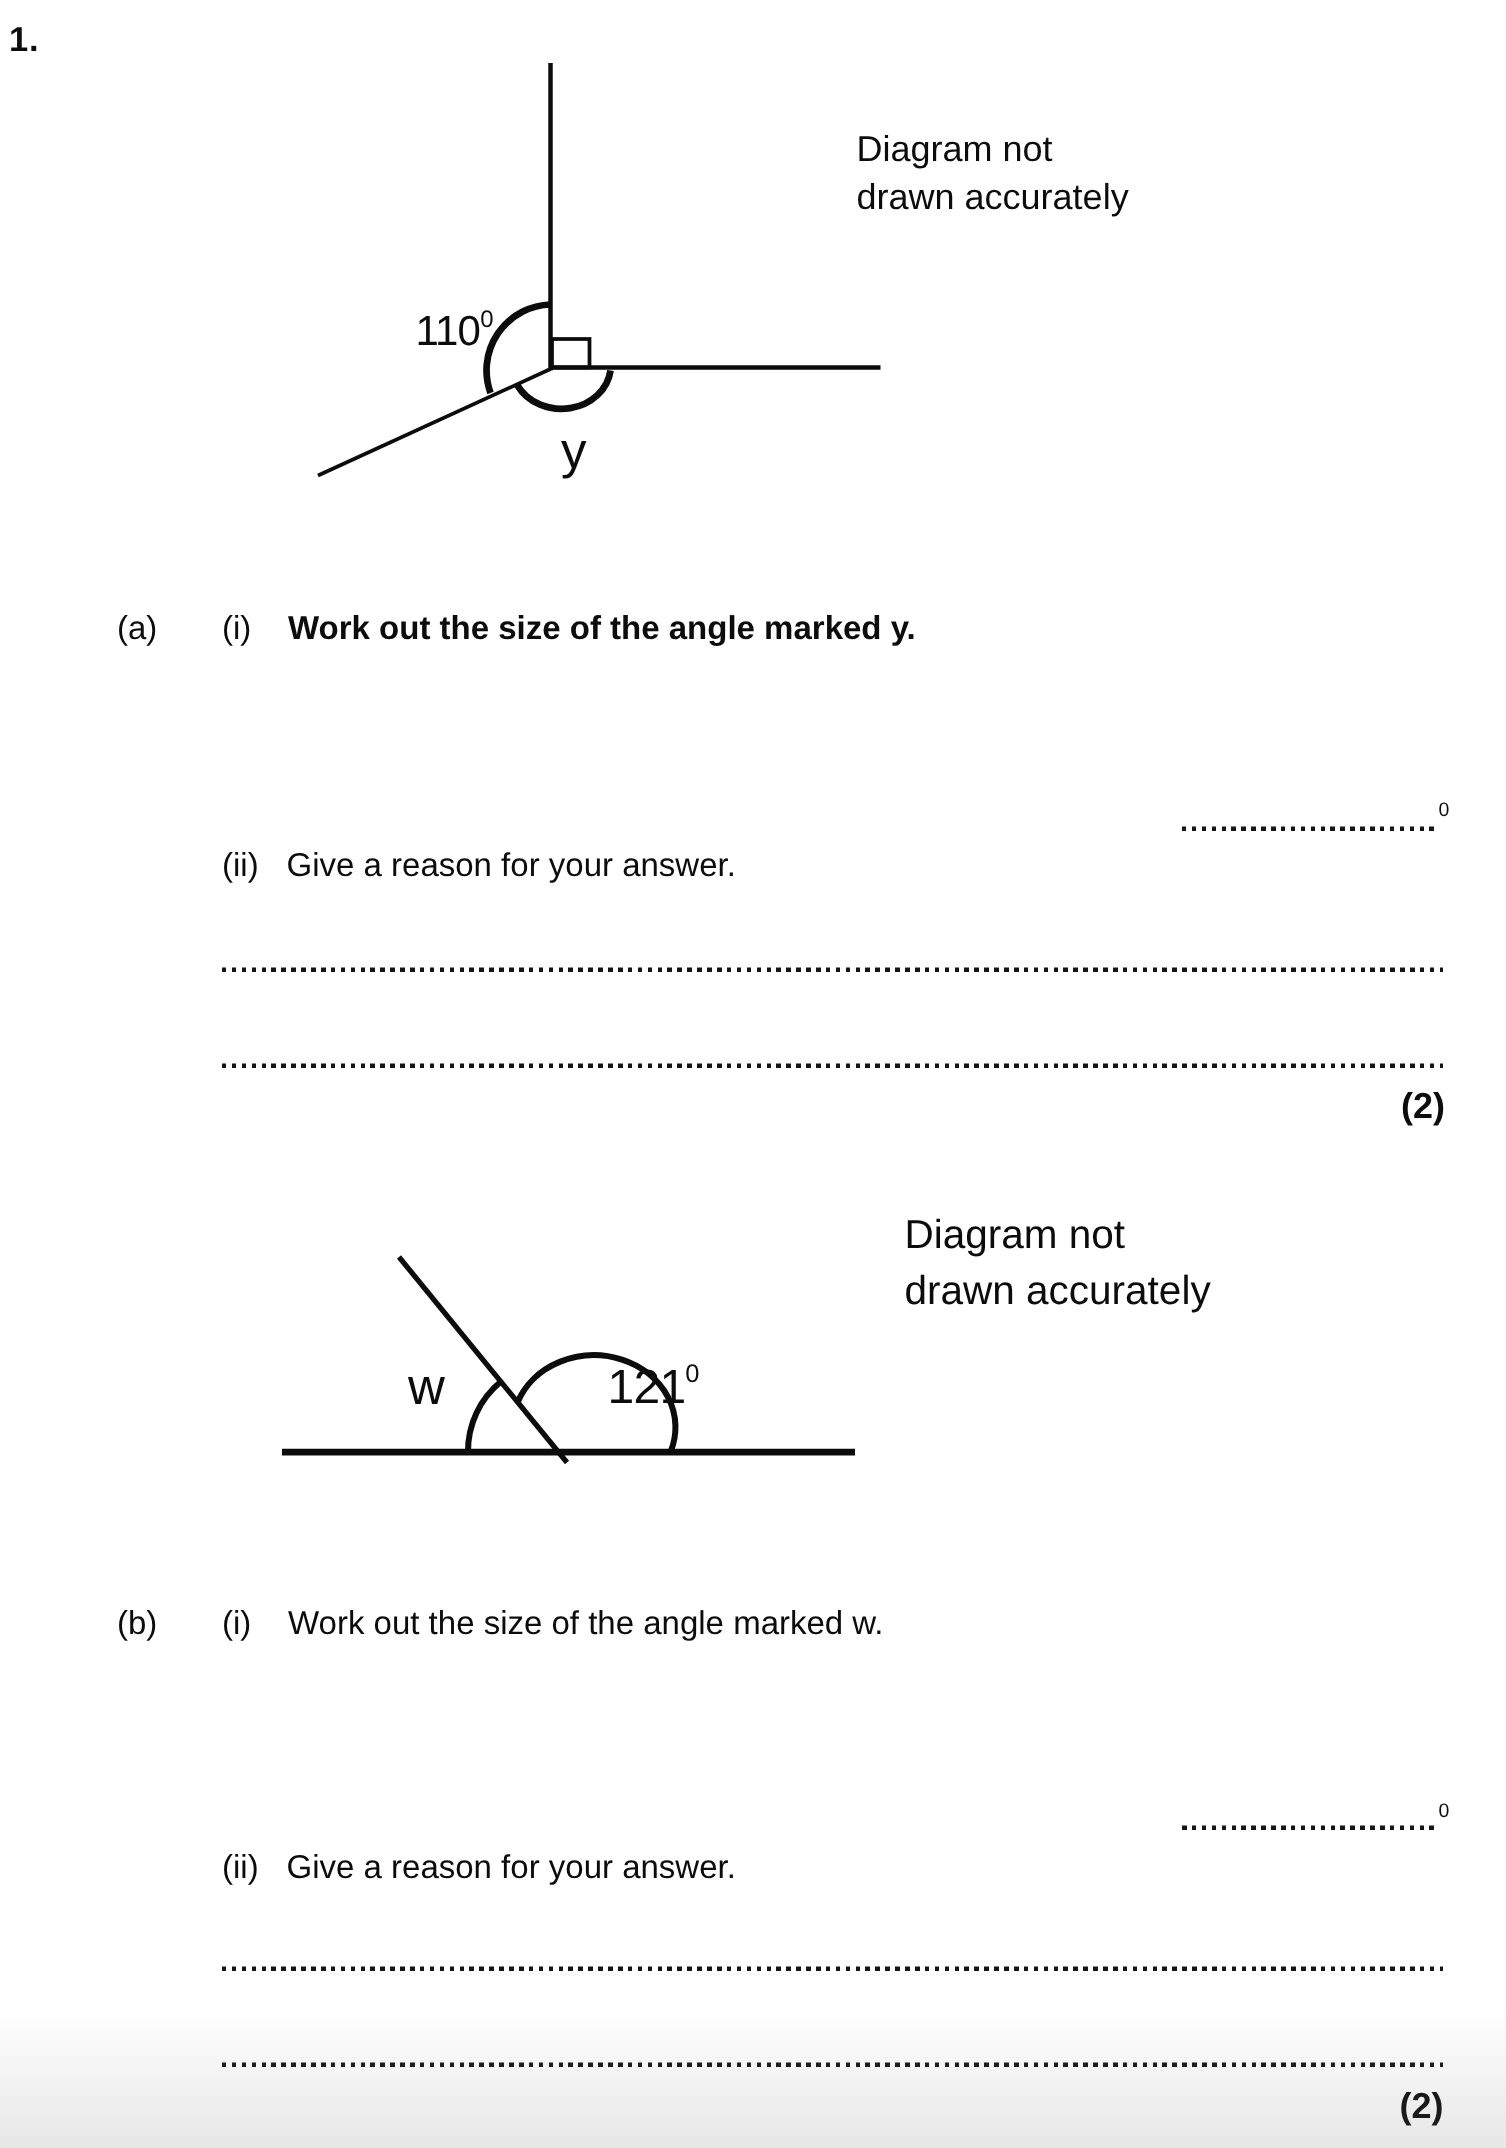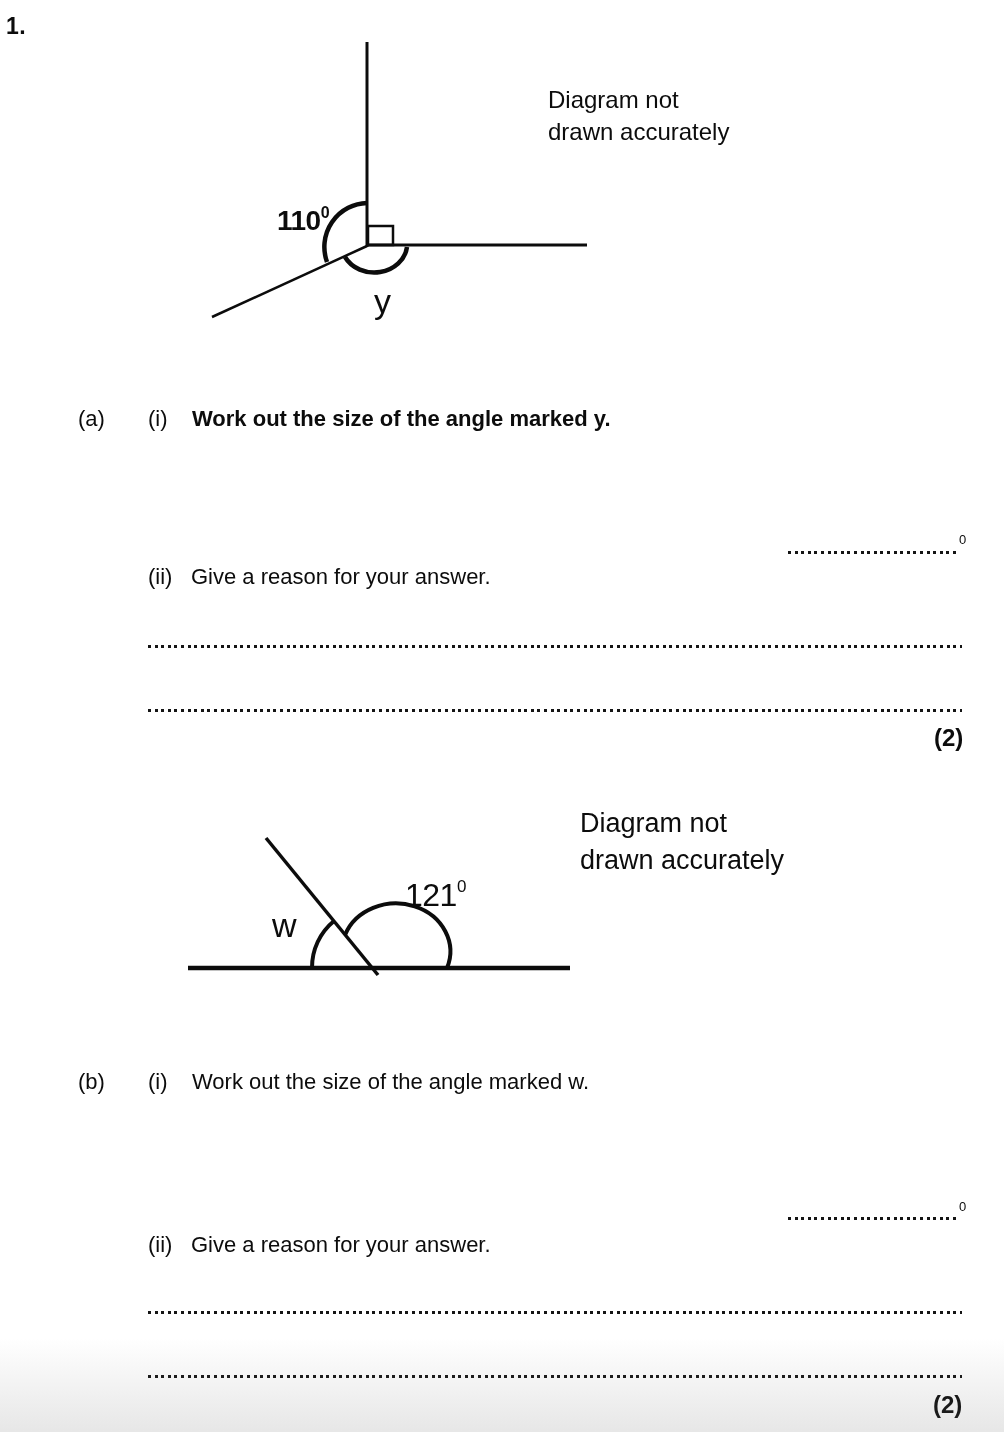--- a/index.html
+++ b/index.html
@@ -9,24 +9,24 @@
     background:#ffffff;
     font-family:"Liberation Sans","DejaVu Sans",sans-serif;
     color:#0c0c0c;
     overflow:hidden;
   }
   .abs{position:absolute;}
   .qnum{font-size:23px;font-weight:700;letter-spacing:0.5px;}
   .qtext{font-size:22px;white-space:nowrap;}
   .note{font-size:24px;line-height:32px;white-space:nowrap;}
   .note2{font-size:27px;line-height:37px;white-space:nowrap;}
-  .note .ln,.note2 .ln{display:block;}
-  .angle-label{font-size:28px;white-space:nowrap;letter-spacing:-0.5px;font-weight:bold;}
+  .note .ln,.note2 .ln{display:block;margin-left:23px;}
+  .angle-label{font-size:28px;white-space:nowrap;letter-spacing:-0.5px;}
   .angle-label .deg{font-size:16px;position:relative;top:-12px;letter-spacing:0;}
-  .angle-label2{font-size:32px;white-space:nowrap;letter-spacing:-0.5px;}
+  .angle-label2{font-size:32px;white-space:nowrap;letter-spacing:-0.5px;margin-top:29px;}
   .angle-label2 .deg{font-size:17px;position:relative;top:-14px;letter-spacing:0;}
   .var-label{font-size:34px;}
   .dots{
     height:3px;
     background-image:repeating-linear-gradient(90deg,#151515 0px,#151515 3px,transparent 3px,transparent 6.6px);
   }
   .ans-sup{font-size:13px;}
   .marks{font-size:24px;font-weight:700;}
   .shade{
     left:0;top:1338px;width:1004px;height:94px;

